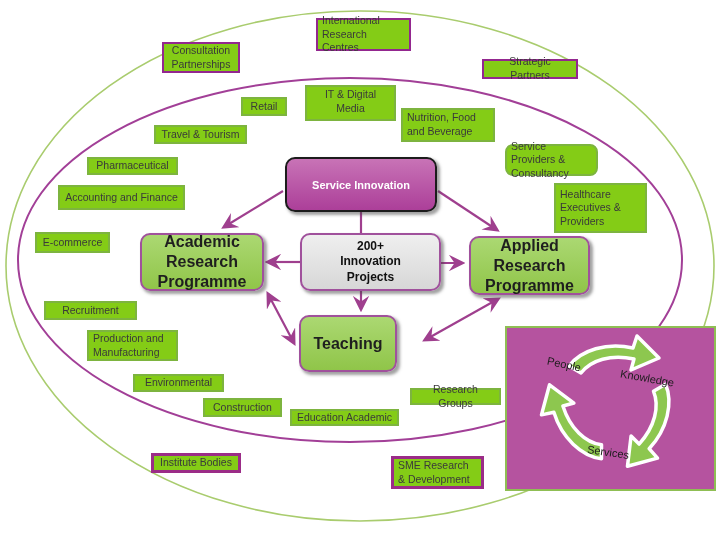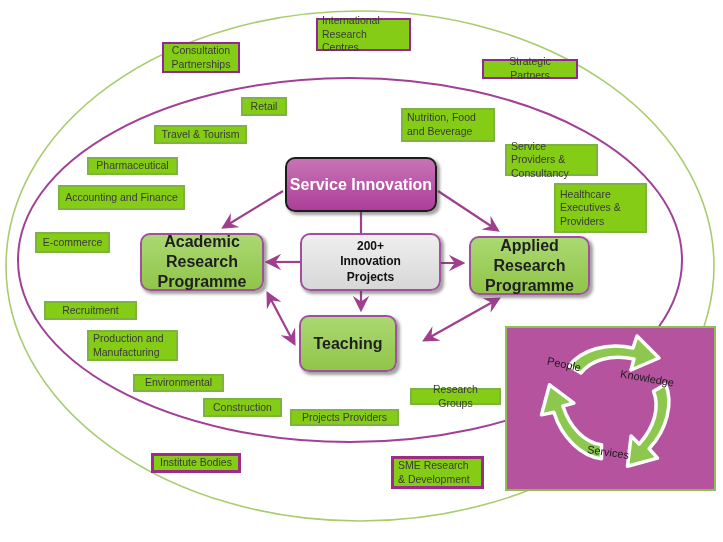--- a/index.html
+++ b/index.html
@@ -12,21 +12,21 @@
        text-align:center;z-index:2;}
   
   .small-label{background:#84cc16;font-size:10.5px;line-height:1.3;color:#3a3a3a;padding:1px 4px;}
   .g-border{border:2px solid #7db43f;}
   .p-border{border:2px solid #93278f;}
   .p-border-thick{border:3px solid #9b2c87;}
   .top-align{align-items:flex-start;}
   
   .main-box{border-radius:10px;font-weight:bold;box-shadow:2.5px 2.5px 3px rgba(70,70,70,.5);}
   .magenta-fill{background:linear-gradient(#c873b6,#ac3f99);border:2px solid #1c1c1c;
-                color:#fff;font-size:16px;}
+                color:#fff;font-size:11px;}
   .green-fill{background:linear-gradient(#abd872,#90c549);border:2px solid #a0519c;
               color:#1f1f1f;font-size:16px;line-height:1.25;text-align:center;}
   .gray-fill{background:linear-gradient(#efefef,#d7d7d7);border:2px solid #a0519c;
              color:#111;font-size:12px;line-height:1.3;}
   
   #cycle-box{position:absolute;left:505px;top:326px;width:211px;height:165px;z-index:3;
              box-sizing:border-box;background:#b5539f;border:2px solid #8fbe54;}
   .cycle-label{position:absolute;color:#1c1c1c;font-size:11px;z-index:4;white-space:nowrap;}
 </style>
 </head>
@@ -75,27 +75,30 @@
   </div>
   <div class="box small-label p-border" style="left:162px;top:42px;width:78px;height:31px;">
     <span>Consultation Partnerships</span>
   </div>
   <div class="box small-label p-border" style="left:482px;top:59px;width:96px;height:20px;">
     <span>Strategic Partners</span>
   </div>
   <div class="box small-label g-border" style="left:241px;top:97px;width:46px;height:19px;">
     <span>Retail</span>
   </div>
+  <div class="box small-label g-border top-align" style="left:305px;top:85px;width:91px;height:36px;">
+    <span>IT &amp; Digital Media</span>
+  </div>
   <div class="box small-label g-border" style="left:401px;top:108px;width:94px;height:34px;justify-content:flex-start;text-align:left;">
     <span>Nutrition, Food and Beverage</span>
   </div>
   <div class="box small-label g-border" style="left:154px;top:125px;width:93px;height:19px;">
     <span>Travel &amp; Tourism</span>
   </div>
-  <div class="box small-label g-border" style="left:505px;top:144px;width:93px;height:32px;justify-content:flex-start;text-align:left;">
+  <div class="box small-label g-border" style="left:505px;top:144px;width:93px;height:32px;justify-content:flex-start;text-align:left;border-radius:8px;">
     <span>Service Providers &amp; Consultancy</span>
   </div>
   <div class="box small-label g-border" style="left:87px;top:157px;width:91px;height:18px;">
     <span>Pharmaceutical</span>
   </div>
   <div class="box small-label g-border" style="left:554px;top:183px;width:93px;height:50px;justify-content:flex-start;text-align:left;">
     <span>Healthcare Executives &amp; Providers</span>
   </div>
   <div class="box small-label g-border" style="left:58px;top:185px;width:127px;height:25px;">
     <span>Accounting and Finance</span>
@@ -109,21 +112,21 @@
   <div class="box small-label g-border" style="left:87px;top:330px;width:91px;height:31px;justify-content:flex-start;text-align:left;">
     <span>Production and Manufacturing</span>
   </div>
   <div class="box small-label g-border" style="left:133px;top:374px;width:91px;height:18px;">
     <span>Environmental</span>
   </div>
   <div class="box small-label g-border" style="left:203px;top:398px;width:79px;height:19px;">
     <span>Construction</span>
   </div>
   <div class="box small-label g-border" style="left:290px;top:409px;width:109px;height:17px;">
-    <span>Projects Providers</span>
+    <span>Education Academic</span>
   </div>
   <div class="box small-label g-border" style="left:410px;top:388px;width:91px;height:17px;">
     <span>Research Groups</span>
   </div>
   <div class="box small-label p-border-thick" style="left:151px;top:453px;width:90px;height:20px;">
     <span>Institute Bodies</span>
   </div>
   <div class="box small-label p-border-thick" style="left:391px;top:456px;width:93px;height:33px;justify-content:flex-start;text-align:left;">
     <span>SME Research &amp; Development</span>
   </div>

